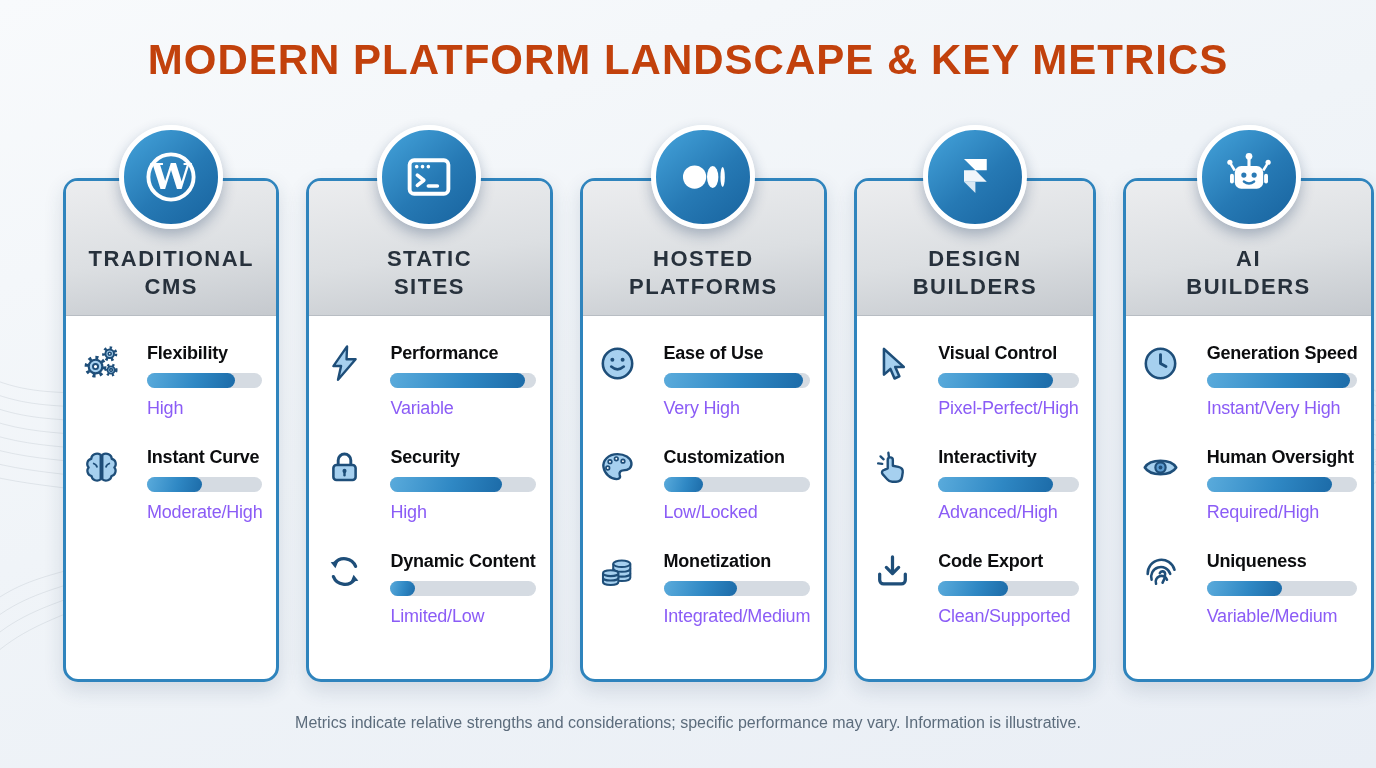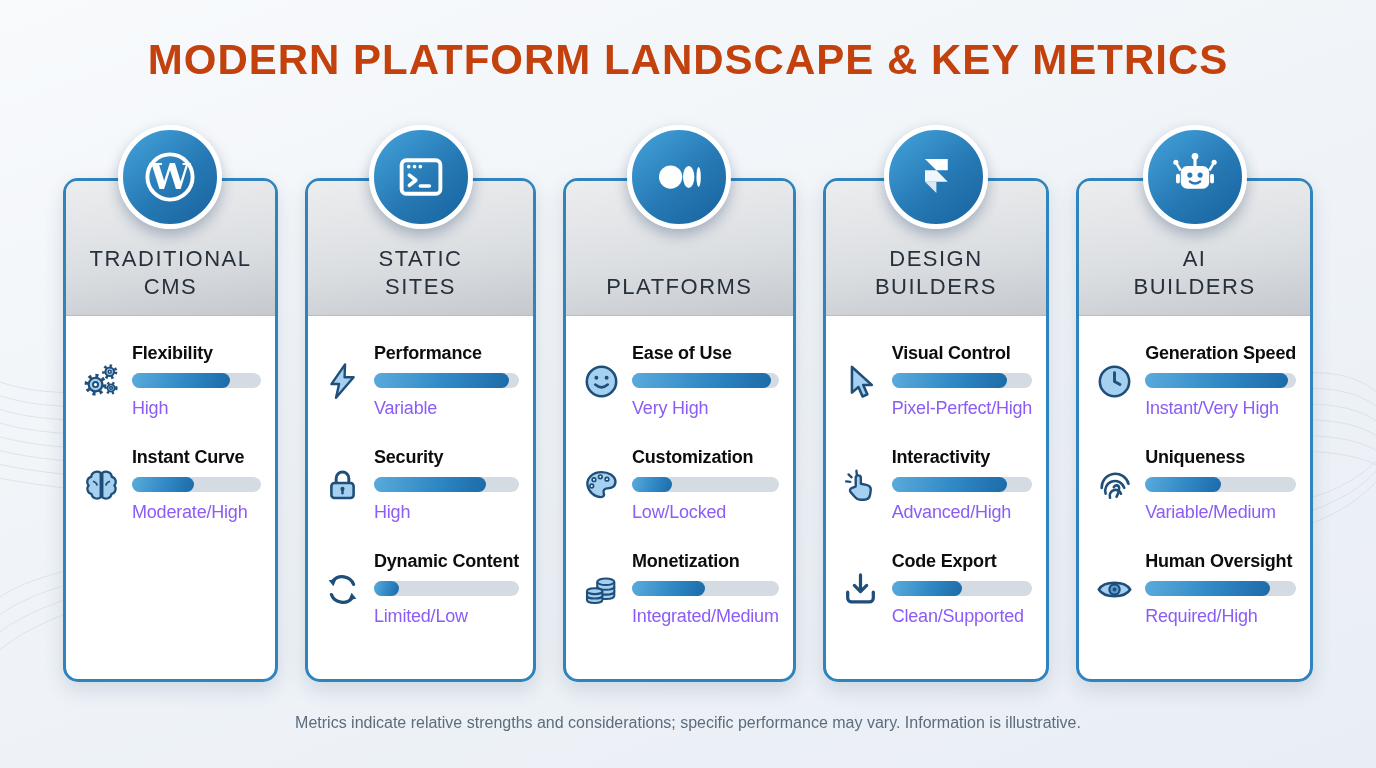--- a/index.html
+++ b/index.html
@@ -23,32 +23,32 @@
     border:3px solid #2f84bd; border-radius:15px; position:relative;
     box-shadow:0 8px 20px rgba(30,60,95,.14);
   }
   .card-header {
     height:135px; border-radius:11px 11px 0 0;
     background:linear-gradient(172deg,#ecedef 0%,#dcdfe2 55%,#c5c9ce 100%);
     border-bottom:1px solid #b8bdc3;
     display:flex; align-items:flex-end; justify-content:center;
     padding-bottom:13px; text-align:center;
   }
-  .card-title { font-size:22px; font-weight:400; letter-spacing:1.5px; color:#27313c; line-height:1.3; }
+  .card-title { font-size:22px; font-weight:700; letter-spacing:1.5px; color:#27313c; line-height:1.3; }
   .badge {
     position:absolute; top:-56px; left:50%; transform:translateX(-50%);
     width:104px; height:104px; border-radius:50%;
     background:linear-gradient(140deg,#42a0d8 5%,#2679b4 55%,#18639e 100%);
     border:5px solid #ffffff; box-shadow:0 6px 14px rgba(20,50,90,.3);
     display:flex; align-items:center; justify-content:center; z-index:2;
   }
   .badge svg { width:62px; height:62px; }
 
   .card-body { padding:27px 14px 0 13px; display:flex; flex-direction:column; gap:28px; }
-  .metric { display:flex; gap:9px; align-items:center; }
+  .metric { display:flex; gap:24px; align-items:flex-start; }
   .metric-icon { width:44px; flex:0 0 44px; display:flex; justify-content:center; }
   .metric-icon svg { width:41px; height:41px; }
   .metric-content { flex:1; min-width:0; }
   .metric-label { font-size:18px; font-weight:700; color:#0c0d0f; letter-spacing:-0.2px; white-space:nowrap; margin-bottom:9px; }
   .bar { height:15px; border-radius:8px; background:#d5dbe2; }
   .fill { height:15px; border-radius:8px; background:linear-gradient(105deg,#5aabdc 0%,#2f88c4 55%,#1c6ba8 100%); }
   .metric-value { font-size:18px; font-weight:400; color:#8b5cf6; letter-spacing:-0.2px; white-space:nowrap; margin-top:10px; }
 
   .footnote {
     position:absolute; top:714px; left:0; right:0; text-align:center;
@@ -217,20 +217,21 @@
   <div class="card">
     <div class="badge">
       <svg viewBox="0 0 48 48" fill="#fff">
         <circle cx="17.5" cy="24" r="9"></circle>
         <ellipse cx="31.5" cy="24" rx="4.4" ry="8.6"></ellipse>
         <ellipse cx="39.2" cy="24" rx="1.7" ry="7.8"></ellipse>
       </svg>
     </div>
     <div class="card-header">
       <div class="card-title">
+        <div>HOSTED</div>
         <div>PLATFORMS</div>
       </div>
     </div>
     <div class="card-body">
       <div class="metric">
         <div class="metric-icon">
           <svg viewBox="0 0 24 24">
             <circle cx="12" cy="12" r="8.6" fill="#a6d0ef" stroke="#1e4e79" stroke-width="1.5"></circle>
             <circle cx="9" cy="9.8" r="1.15" fill="#1e4e79"></circle>
             <circle cx="15" cy="9.8" r="1.15" fill="#1e4e79"></circle>
@@ -389,49 +390,49 @@
         <div class="metric-content">
           <div class="metric-label">Generation Speed</div>
           <div class="bar">
               <div class="fill" style="width: 95%;"></div>
             </div>
           <div class="metric-value">Instant/Very High</div>
         </div>
       </div>
       <div class="metric">
         <div class="metric-icon">
+          <svg viewBox="0 0 24 24">
+            <path d="M2.8 12 C6 6.8 18 6.8 21.2 12 C18 17.2 6 17.2 2.8 12 Z" fill="#a6d0ef" stroke="#1e4e79" stroke-width="1.5" stroke-linejoin="round"></path>
+            <circle cx="12" cy="12" r="3" fill="#5b9bd0" stroke="#1e4e79" stroke-width="1.3"></circle>
+            <circle cx="12" cy="12" r="1.1" fill="#1e4e79"></circle>
+          </svg>
+        </div>
+        <div class="metric-content">
+          <div class="metric-label">Human Oversight</div>
+          <div class="bar">
+              <div class="fill" style="width: 83%;"></div>
+            </div>
+          <div class="metric-value">Required/High</div>
+        </div>
+      </div>
+      <div class="metric">
+        <div class="metric-icon">
           <svg viewBox="0 0 24 24" fill="none" stroke="#1e4e79" stroke-width="1.5" stroke-linecap="round">
             <path d="M4.5 13.5 a8 8 0 0 1 15.7 -2.5"></path>
             <path d="M6.8 16.8 a5.6 5.6 0 0 1 10.9 -3.4"></path>
             <path d="M9.4 19.2 a3.4 3.4 0 0 1 6.4 -2.4"></path>
             <path d="M11.6 13 a1.6 1.6 0 0 1 3.1 0.3 c0.1 1.9 -0.5 3.7 -1.5 5.3"></path>
           </svg>
         </div>
         <div class="metric-content">
           <div class="metric-label">Uniqueness</div>
           <div class="bar">
               <div class="fill" style="width: 50%;"></div>
             </div>
           <div class="metric-value">Variable/Medium</div>
         </div>
       </div>
-      <div class="metric">
-        <div class="metric-icon">
-          <svg viewBox="0 0 24 24">
-            <path d="M2.8 12 C6 6.8 18 6.8 21.2 12 C18 17.2 6 17.2 2.8 12 Z" fill="#a6d0ef" stroke="#1e4e79" stroke-width="1.5" stroke-linejoin="round"></path>
-            <circle cx="12" cy="12" r="3" fill="#5b9bd0" stroke="#1e4e79" stroke-width="1.3"></circle>
-            <circle cx="12" cy="12" r="1.1" fill="#1e4e79"></circle>
-          </svg>
-        </div>
-        <div class="metric-content">
-          <div class="metric-label">Human Oversight</div>
-          <div class="bar">
-              <div class="fill" style="width: 83%;"></div>
-            </div>
-          <div class="metric-value">Required/High</div>
-        </div>
-      </div>
     </div>
   </div>
 
 </div>
 
 <div class="footnote">Metrics indicate relative strengths and considerations; specific performance may vary. Information is illustrative.</div>
 
 </body></html>

